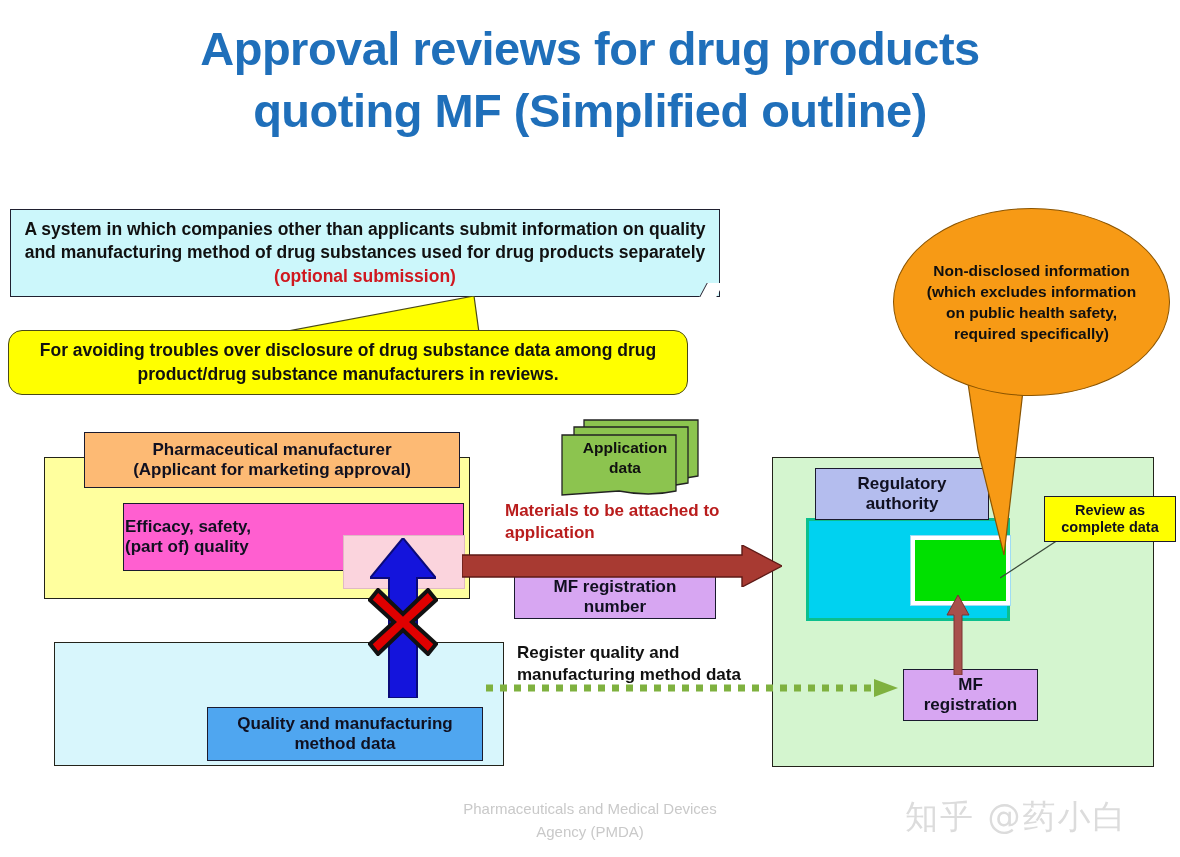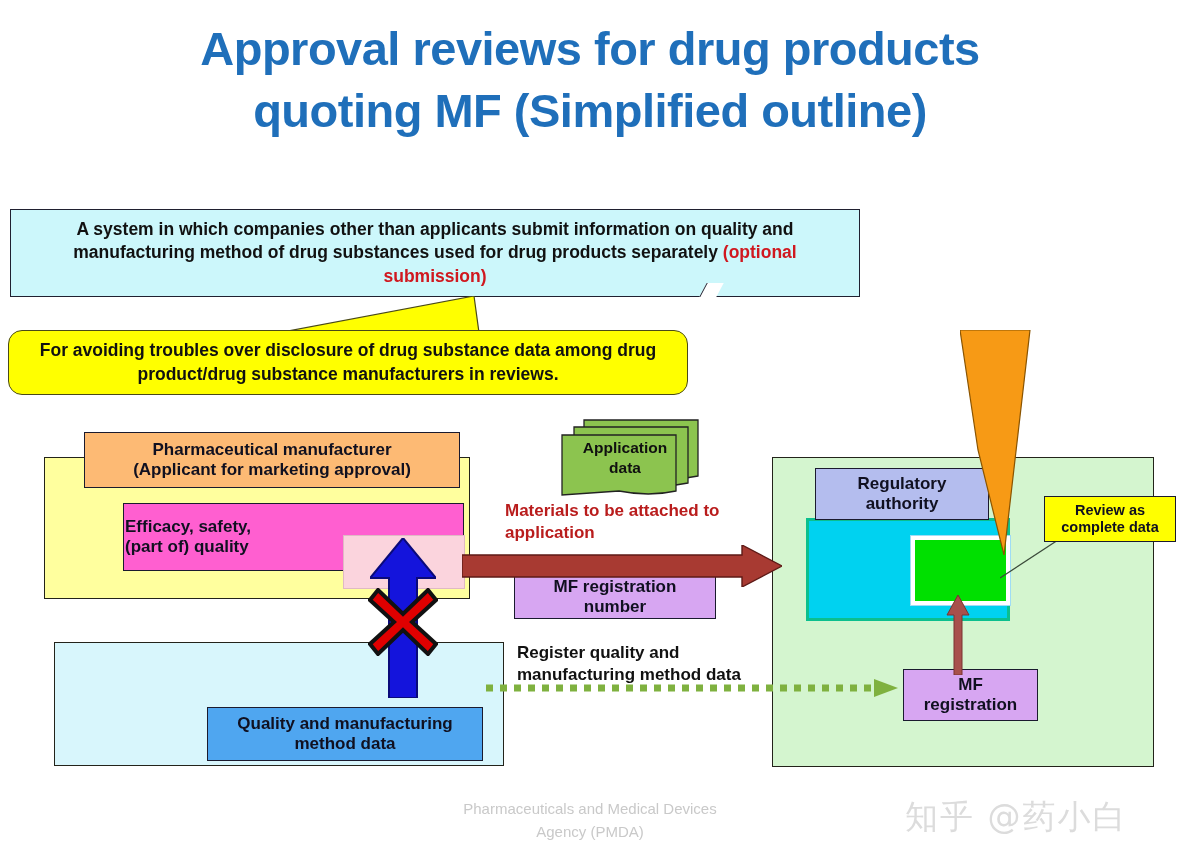--- a/index.html
+++ b/index.html
@@ -38,21 +38,21 @@
     align-items: center;
     justify-content: center;
     text-align: center;
     font-weight: bold;
     color: #101020;
     line-height: 1.18;
   }
 
   
   #def-box {
-    left: 10px; top: 209px; width: 850px; height: 88px;
+    left: 10px; top: 209px; width: 710px; height: 88px;
     background: #ccf7fb;
     border: 1px solid #202030;
     font-size: 17.5px;
     font-weight: bold;
     color: #111;
     display: flex;
     align-items: center;
     justify-content: center;
     text-align: center;
     line-height: 1.33;
@@ -263,20 +263,23 @@
   </svg>
 
   <div id="yellow-callout" class="abs">
     <span>For avoiding troubles over disclosure of drug substance data among drug product/drug substance manufacturers in reviews.</span>
   </div>
 
   <svg id="orange-tail" class="abs" viewBox="0 0 130 225">
     <polygon points="0,0 70,0 44,225 18,120" fill="#f79a15" stroke="#8a5400" stroke-width="1.2"></polygon>
   </svg>
 
+  <div id="orange-ellipse" class="abs">
+    <span>Non-disclosed information (which excludes information on public health safety, required specifically)</span>
+  </div>
 
   <div id="applicant-container" class="abs"></div>
 
   <div id="pharma-box" class="abs box">
     <div>
       <span>Pharmaceutical manufacturer</span><br>
       <span>(Applicant for marketing approval)</span>
     </div>
   </div>
 

